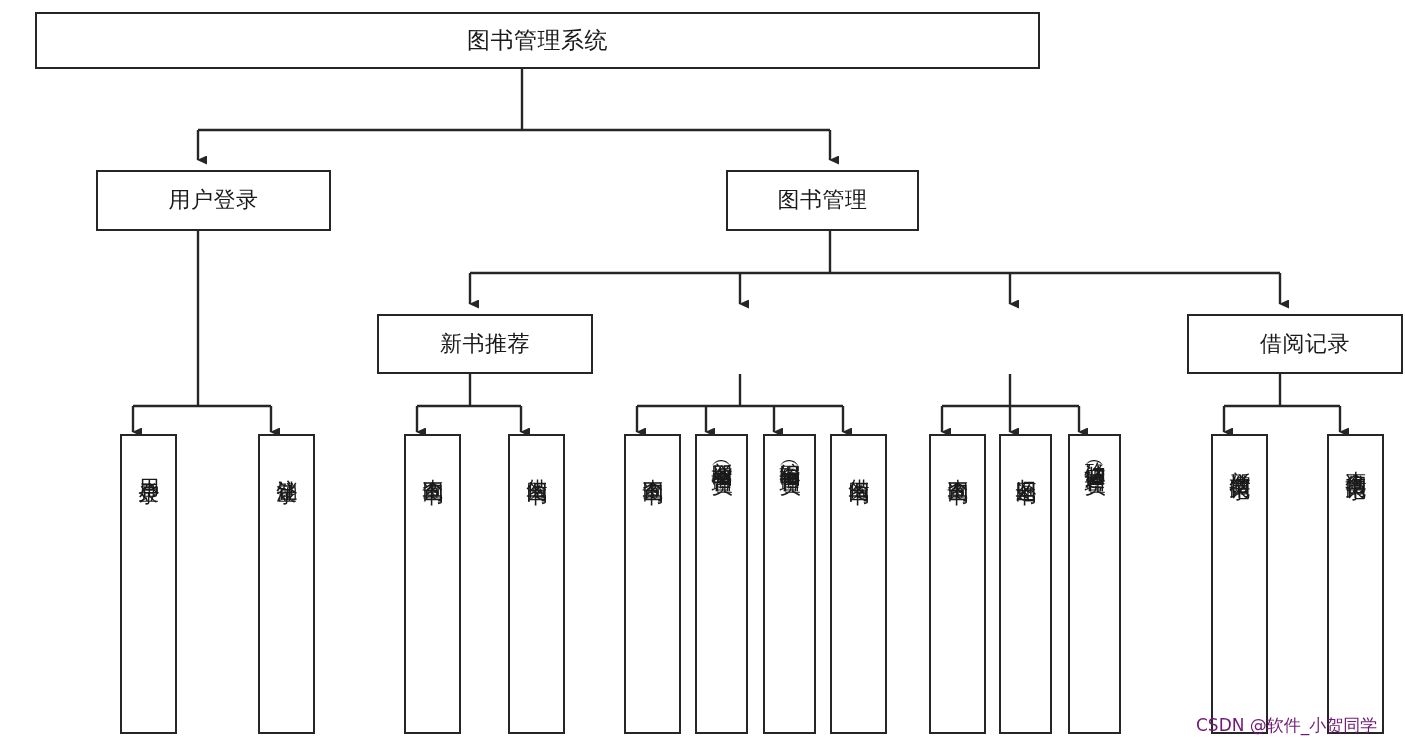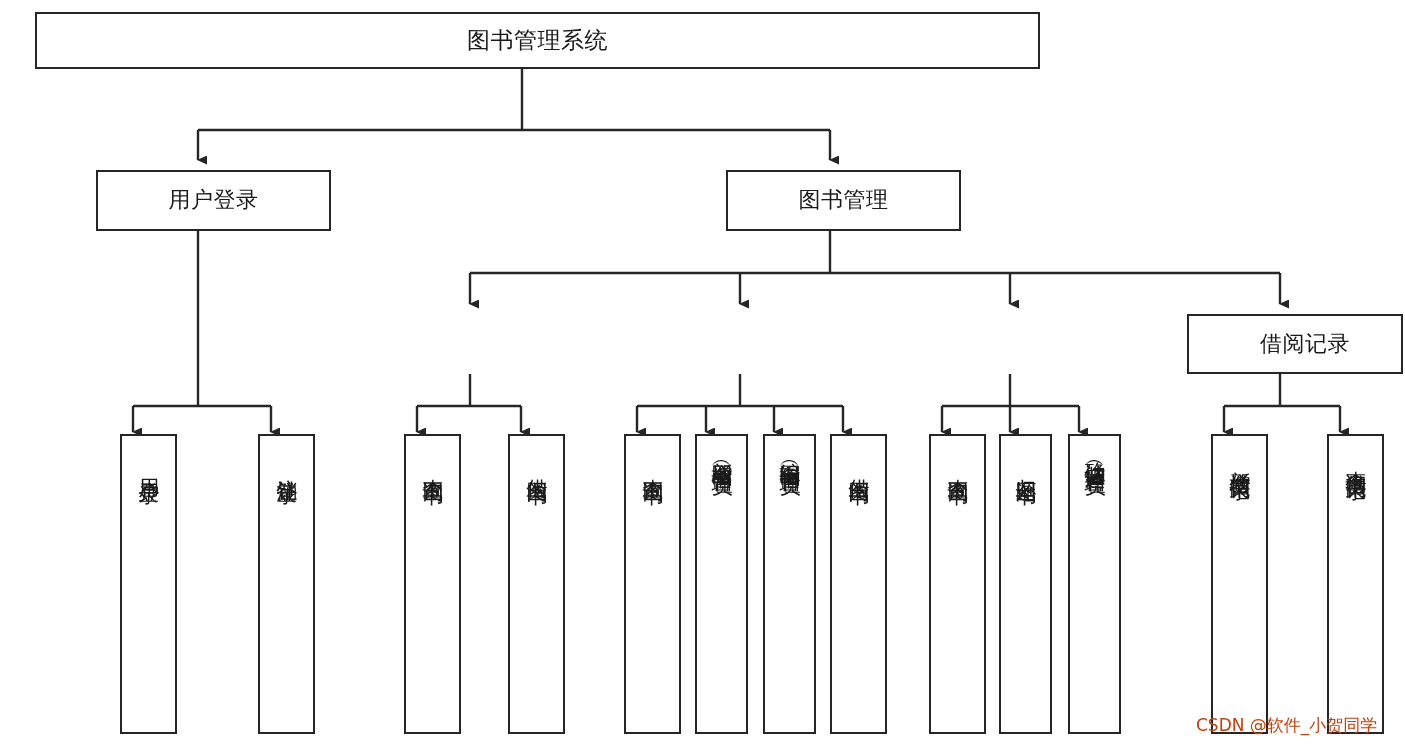--- a/index.html
+++ b/index.html
@@ -64,21 +64,21 @@
     max-height: 272px;
   }
   .node.vert.tall-label .node-label {
     max-height: 282px;
   }
   #watermark {
     position: absolute;
     left: 1196px;
     top: 714px;
     font-size: 17px;
-    color: #c2410c;
+    color: #701a75;
     white-space: nowrap;
     z-index: 5;
     font-family: "DejaVu Sans", "Liberation Sans", sans-serif;
   }
 </style>
 </head>
 <body>
 
 <div id="diagram-root">
 
@@ -133,24 +133,27 @@
   </svg>
 
   <div class="node horiz" id="node-root" style="left:20px; top:12px; width:1005px; height:57px;">
     <span class="node-label">图书管理系统</span>
   </div>
 
   <div class="node horiz" style="left:81px; top:170px; width:235px; height:61px;">
     <span class="node-label">用户登录</span>
   </div>
 
-  <div class="node horiz" style="left:711px; top:170px; width:235px; height:61px;">
+  <div class="node horiz" style="left:711px; top:170px; width:193px; height:61px;">
     <span class="node-label">图书管理</span>
   </div>
 
+  <div class="node horiz" style="left:362px; top:314px; width:216px; height:60px;">
+    <span class="node-label">新书推荐</span>
+  </div>
 
 
 
   <div class="node horiz" style="left:1172px; top:314px; width:216px; height:60px;padding-left:20px;">
     <span class="node-label">借阅记录</span>
   </div>
 
   <div class="node vert" style="left:105px; top:434px; width:57px; height:300px;">
     <span class="node-label">用户登录</span>
   </div>

